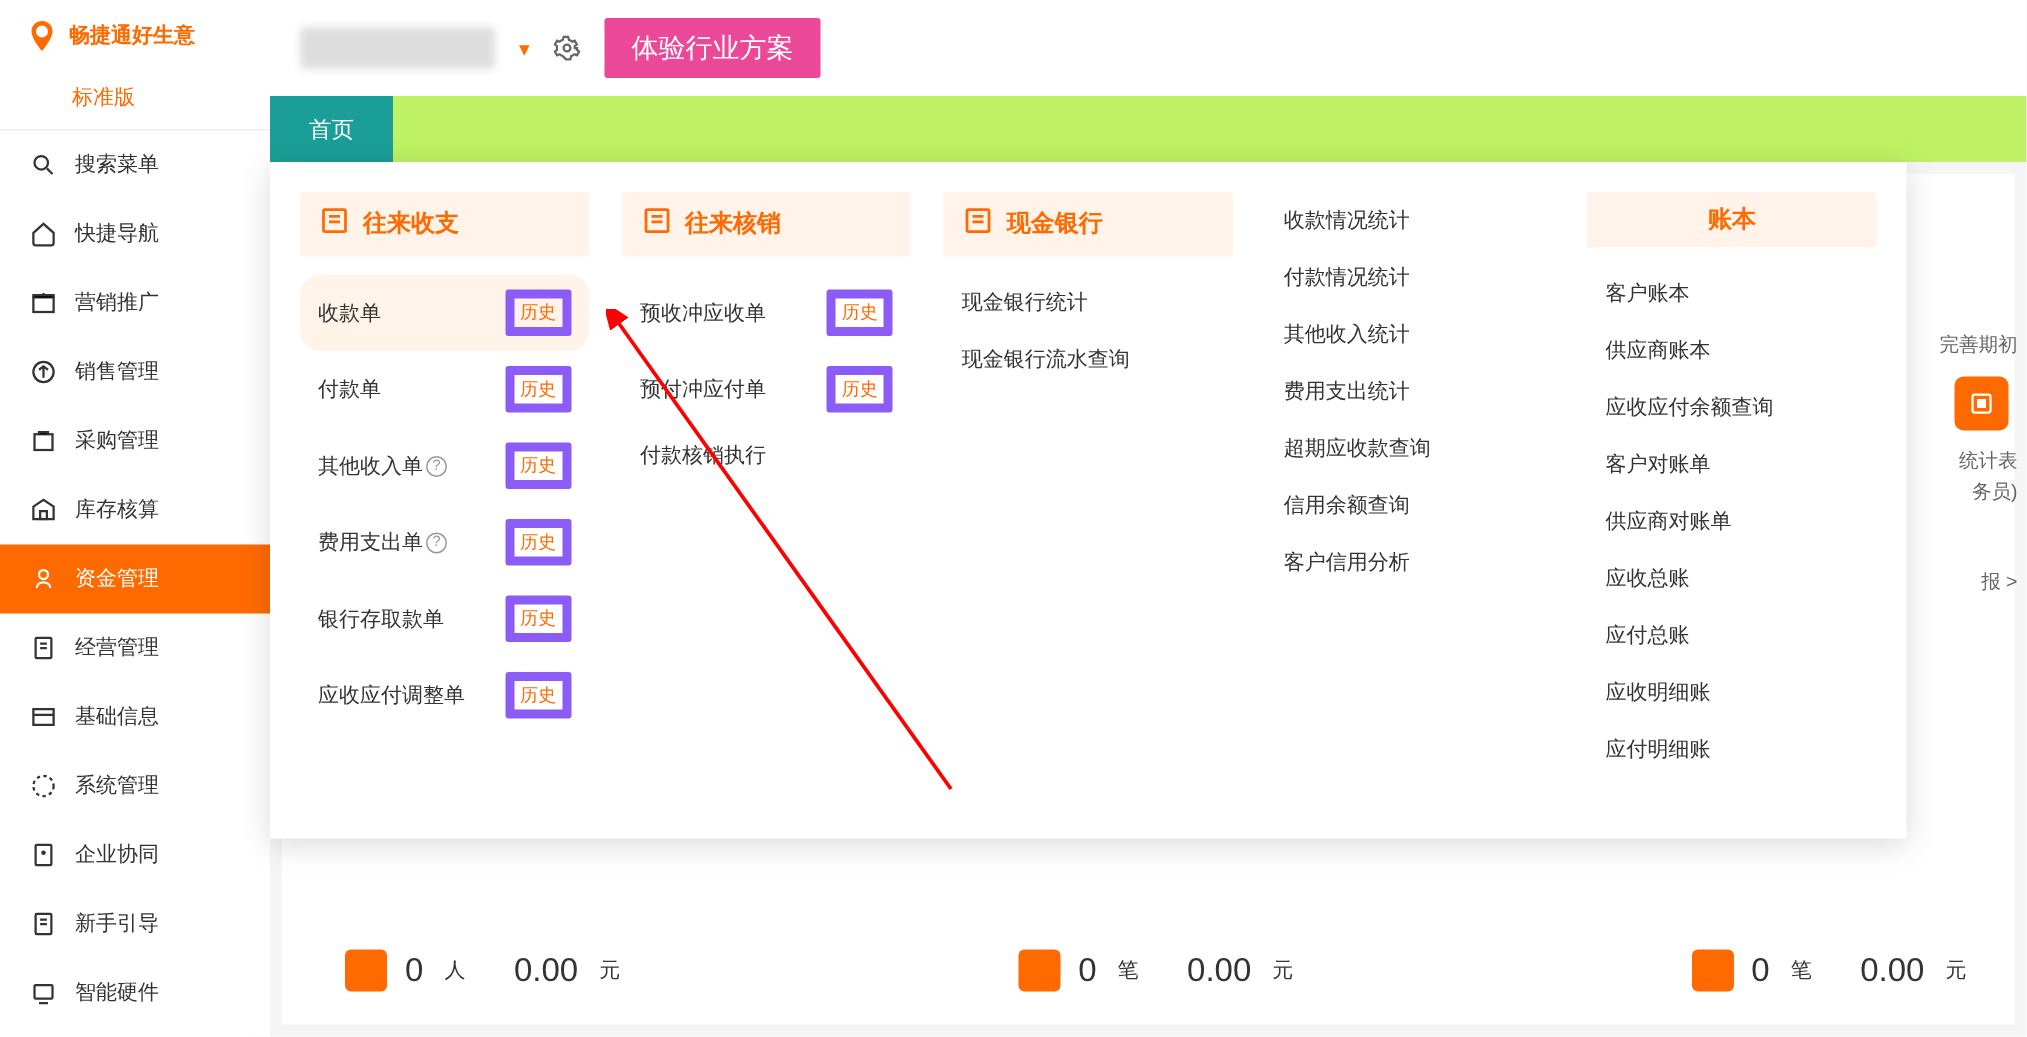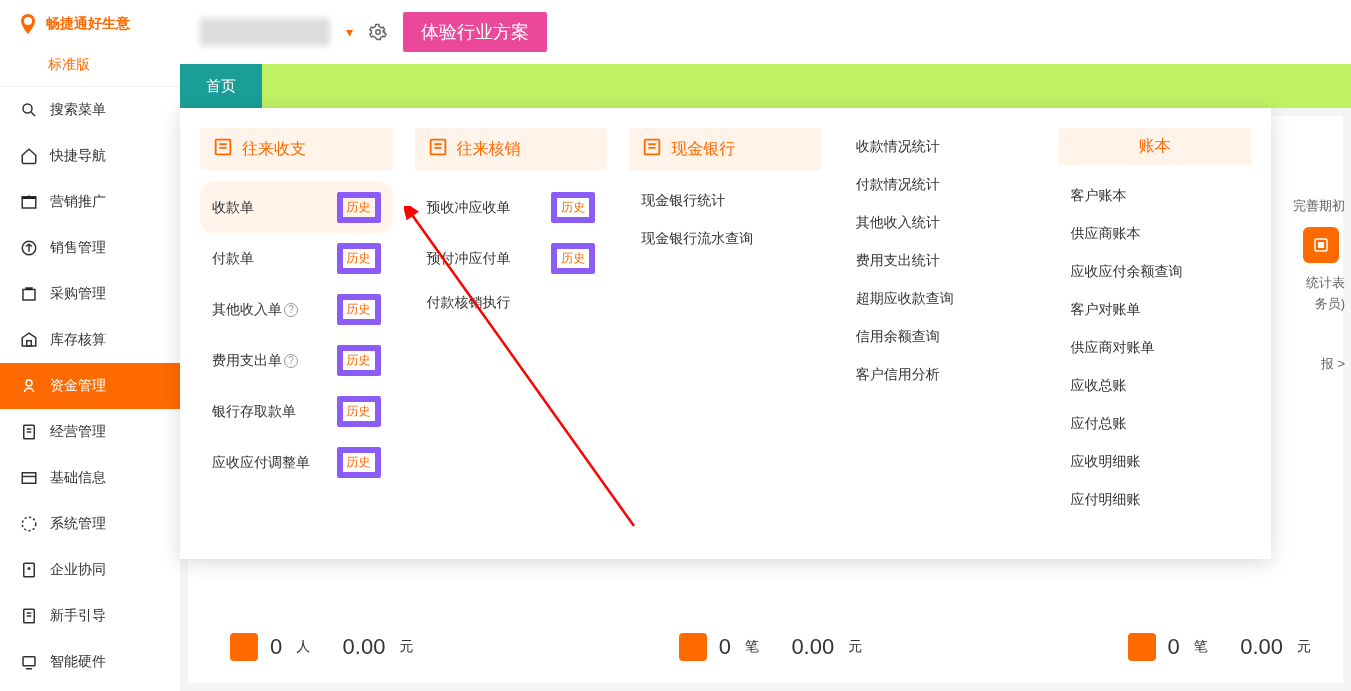--- a/index.html
+++ b/index.html
@@ -19,21 +19,21 @@
 .topbar{height:64px;background:#fff;display:flex;align-items:center;padding:0 20px;gap:16px}
 .tb-blur{width:130px;height:28px;background:#ddd;border-radius:3px;filter:blur(3px)}
 .tb-chev{color:#ff6a00;font-size:14px}
 .tb-gear{width:18px;height:18px;color:#666}
 .tb-btn{background:#ec4899;color:#fff;border:none;padding:8px 18px;font-size:18px;border-radius:2px;cursor:pointer}
 .tabbar{height:44px;background:#bef264;display:flex;}
 .tab{padding:0 26px;height:100%;display:flex;align-items:center;color:#fff;font-size:15px;background:#1a9e97}
 .content{flex:1;background:#fff;margin:8px;position:relative}
 .mega{position:absolute;left:180px;top:108px;right:80px;background:#fff;box-shadow:0 4px 20px rgba(0,0,0,.15);padding:20px 12px 40px;display:flex;gap:6px;z-index:50}
 .col{flex:1;padding:0 8px}
-.col-h{display:flex;align-items:center;gap:8px;background:#fff3ea;color:#ff6a00;padding:8px 12px;font-size:16px;font-weight:400;margin-bottom:12px;border-radius:2px}
+.col-h{display:flex;align-items:center;gap:8px;background:#fff3ea;color:#ff6a00;padding:8px 12px;font-size:16px;font-weight:700;margin-bottom:12px;border-radius:2px}
 .col-h.noicon{justify-content:center}
 .col-h svg{width:22px;height:22px}
 .row{display:flex;align-items:center;justify-content:space-between;padding:10px 12px;font-size:14px;color:#333;cursor:pointer;border-radius:14px}
 .row.sel{background:#fff3ea}
 .row .lbl{display:flex;align-items:center;gap:2px}
 .help{display:inline-block;width:14px;height:14px;border:1px solid #999;border-radius:50%;font-size:10px;line-height:12px;text-align:center;color:#999}
 .hist{border:6px solid #8b5cf6;color:#ff6a00;font-size:12px;padding:1px 4px;border-radius:2px}
 .arrow{position:absolute;left:404px;top:206px;z-index:60;pointer-events:none}
 .right-edge{position:absolute;right:0;top:160px;width:60px;font-size:13px;color:#666;text-align:right;padding-right:6px;line-height:1.6}
 .right-edge .rb{width:36px;height:36px;background:#ff6a00;border-radius:6px;margin:10px 6px 10px auto;display:flex;align-items:center;justify-content:center;color:#fff}
@@ -327,21 +327,21 @@
 <svg class="arrow" width="300" height="360">
   <defs>
       <marker id="ah" markerWidth="10" markerHeight="10" refX="2" refY="3" orient="auto">
         <path d="M0,0 L0,6 L8,3 z" fill="#ff0000"></path>
       </marker>
     </defs>
   <line x1="230" y1="320" x2="6" y2="6" stroke="#ff0000" stroke-width="2.5" marker-end="url(#ah)"></line>
 </svg>
 
 <div class="right-edge">
-  <div style="margin-top:36px">完善期初</div>
+  <div style="margin-top:60px">完善期初</div>
   <div class="rb">
       <svg width="18" height="18" viewBox="0 0 24 24" fill="currentColor">
         <rect x="4" y="4" width="16" height="16" rx="2" fill="none" stroke="currentColor" stroke-width="2"></rect>
         <rect x="8" y="8" width="8" height="8"></rect>
       </svg>
     </div>
   <div>统计表</div>
   <div>务员)</div>
   <div style="margin-top:40px">报 &gt;</div>
 </div>

